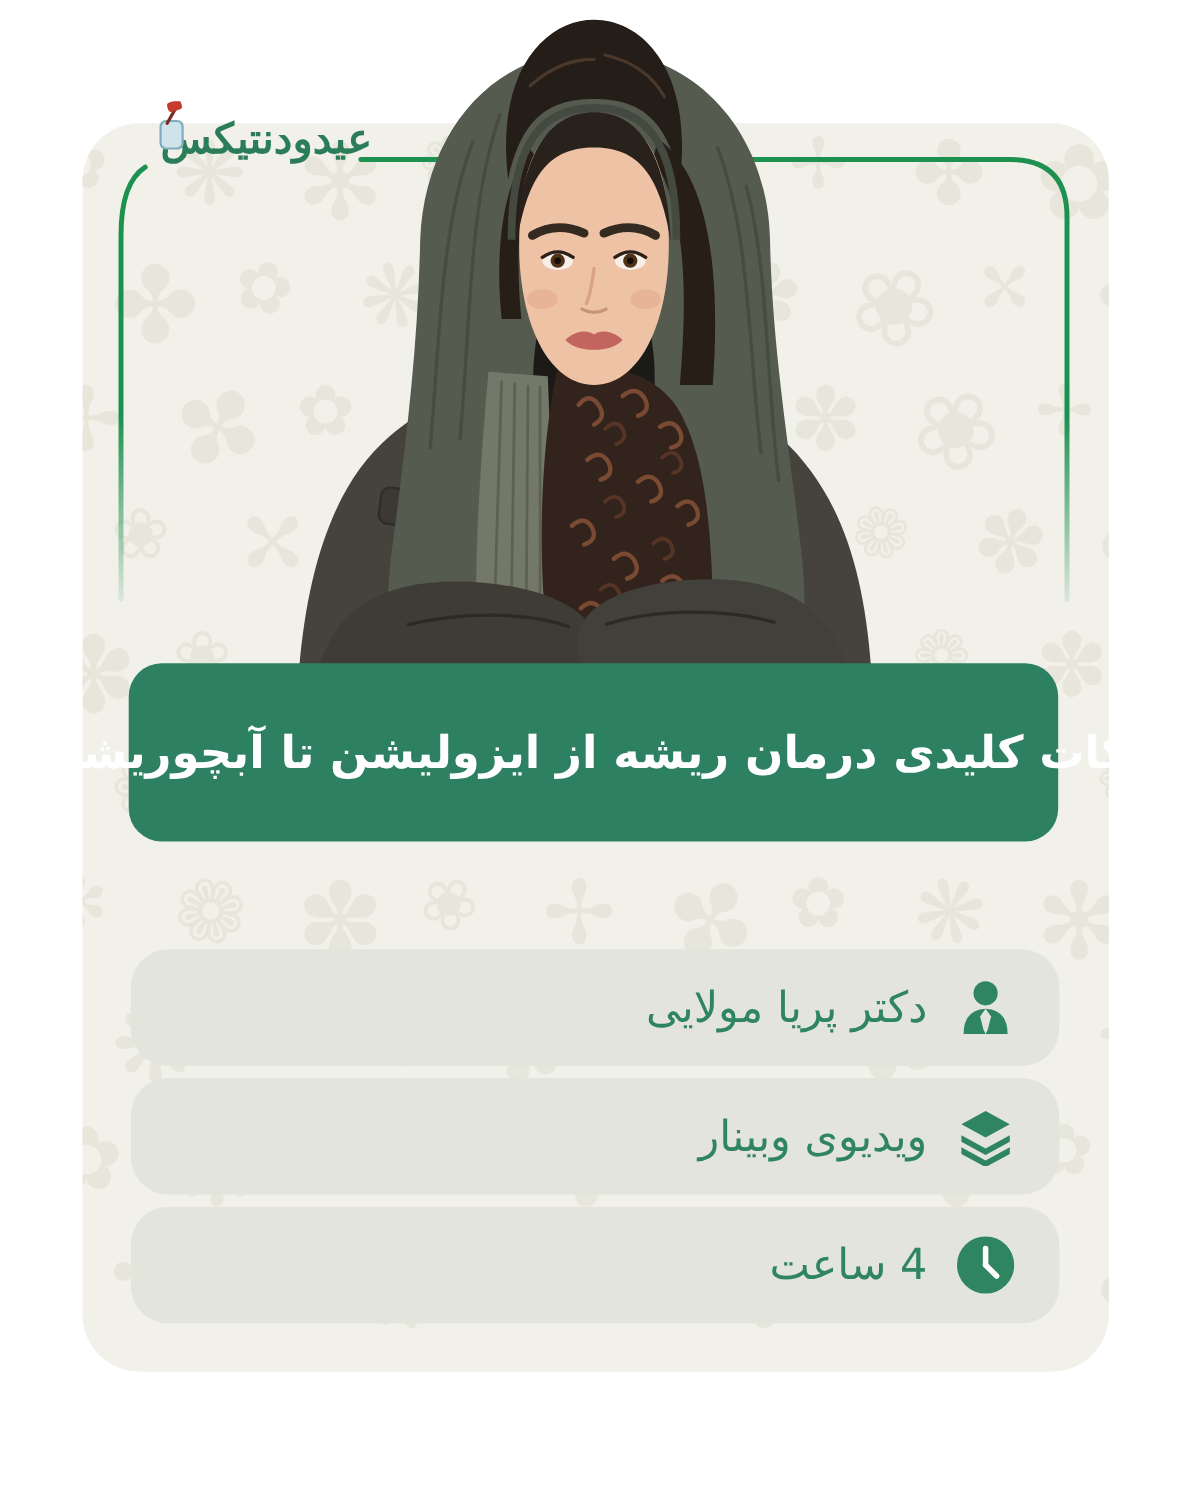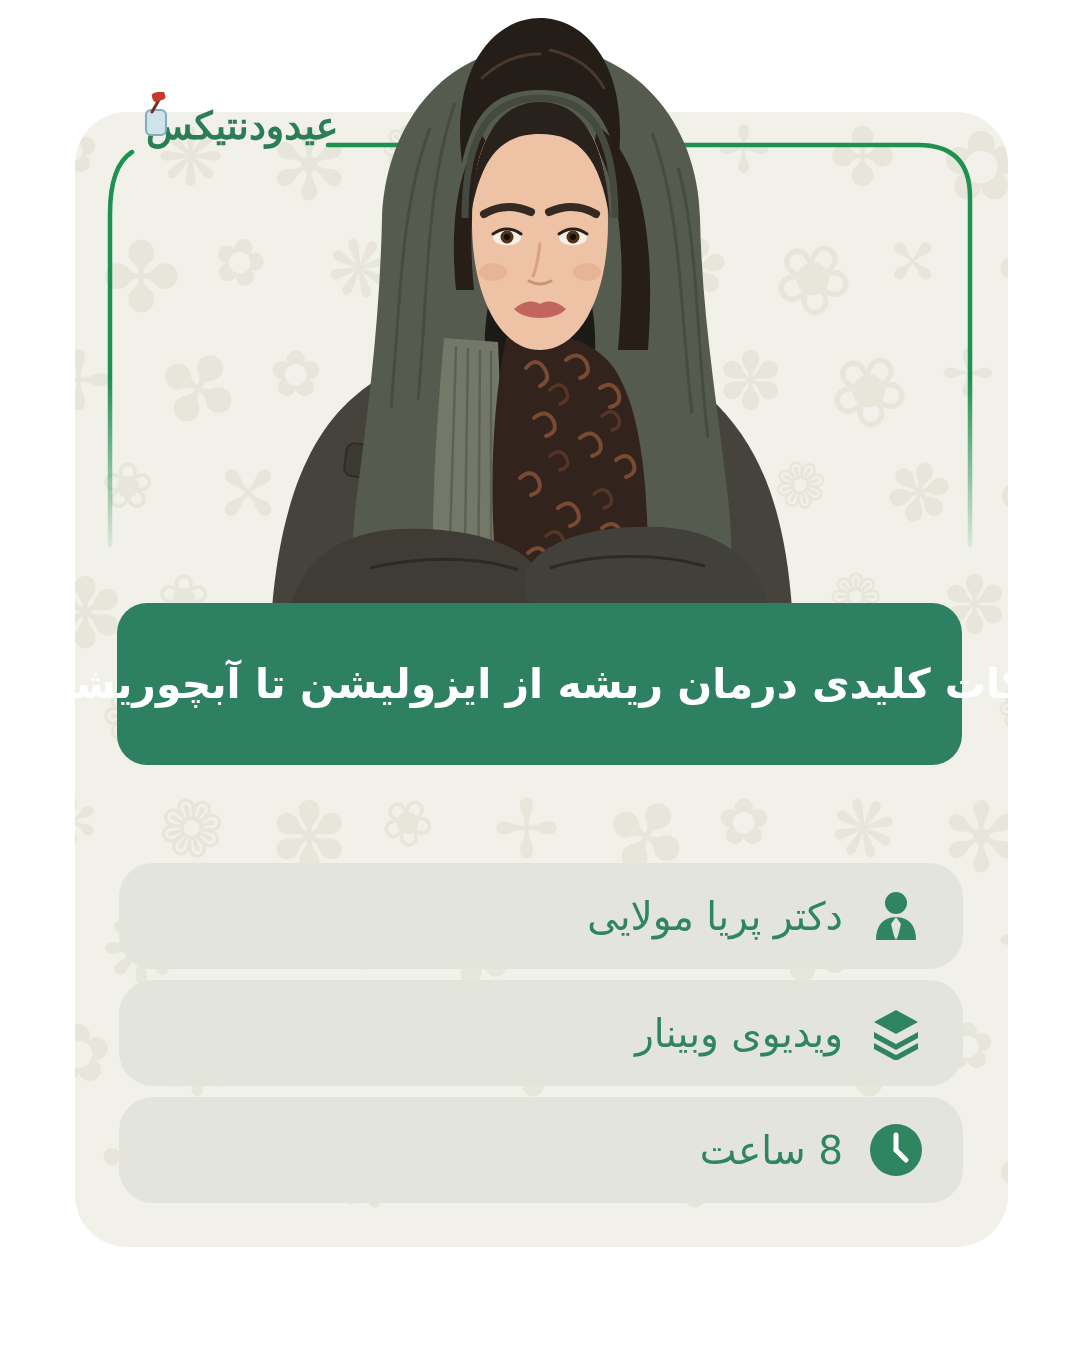--- a/index.html
+++ b/index.html
@@ -271,16 +271,16 @@
   </div>
 
   <div class="info-row row-3">
     <span class="row-icon">
       <svg width="54" height="54" viewBox="0 0 54 54">
         <circle cx="27" cy="27" r="26" fill="#2f8560"></circle>
         <line x1="27" y1="27" x2="27" y2="12" stroke="#ffffff" stroke-width="5" stroke-linecap="round"></line>
         <line x1="27" y1="27" x2="37" y2="37" stroke="#ffffff" stroke-width="5" stroke-linecap="round"></line>
       </svg>
     </span>
-    <span class="row-label">8 ساعت</span>
+    <span class="row-label">4 ساعت</span>
   </div>
 
 </div>
 
 </body></html>

